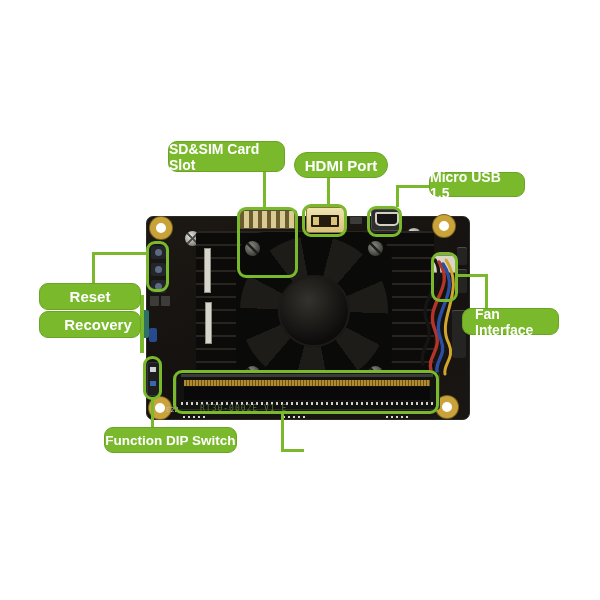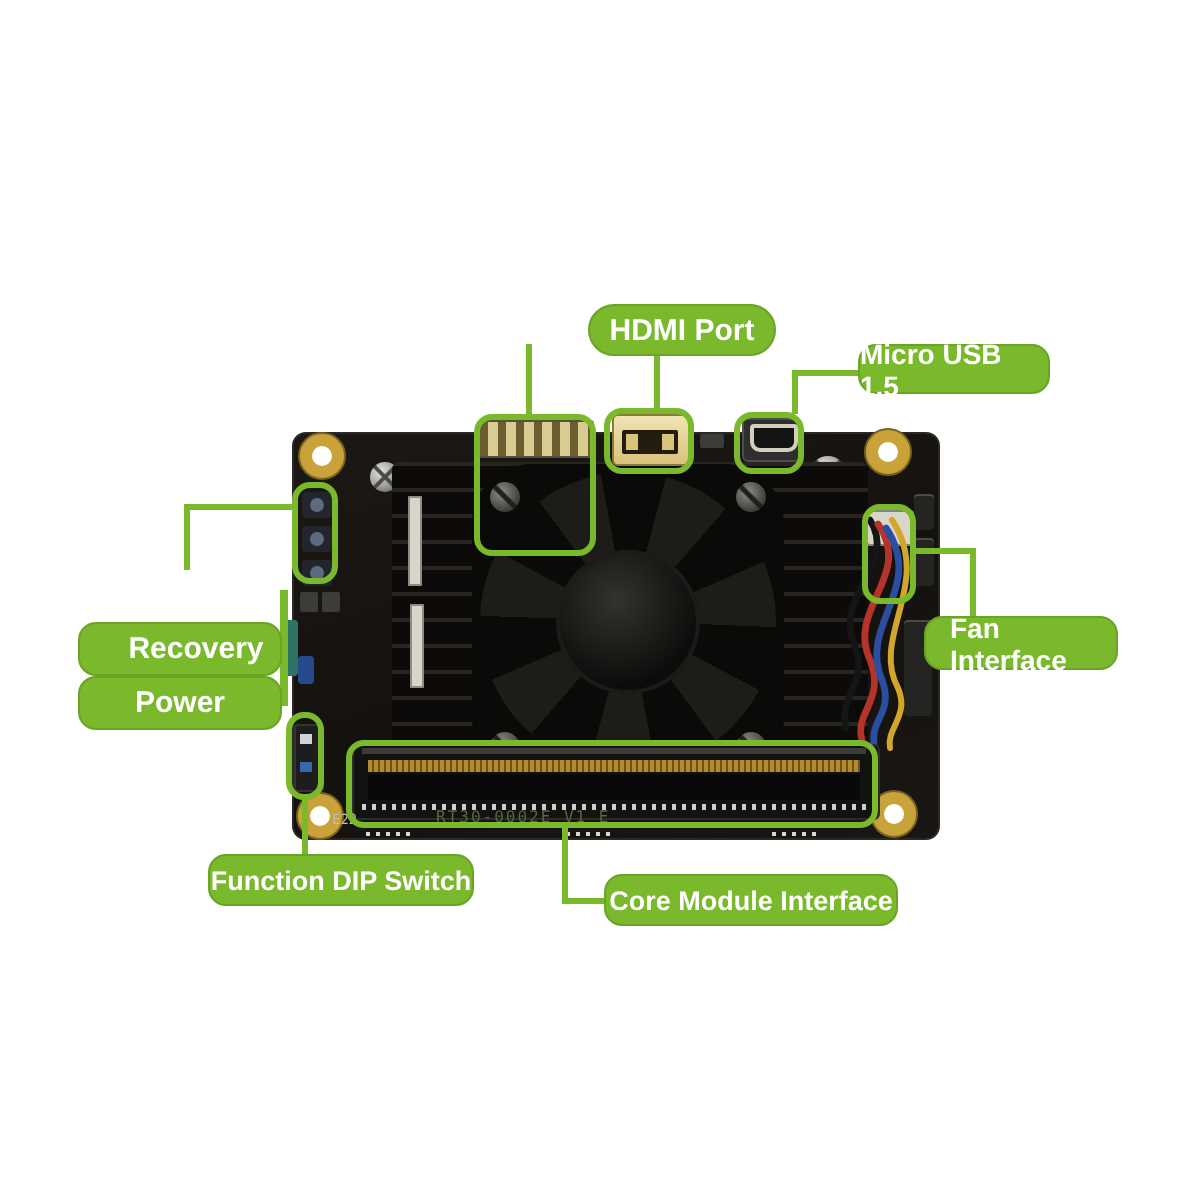--- a/index.html
+++ b/index.html
@@ -55,21 +55,21 @@
   #core-body{left:176px;top:372px;width:262px;height:36px;background:#121211;border-radius:3px;border:1px solid #2c2c2a;}
   #core-bar{left:181px;top:374px;width:252px;height:3px;background:#3c3b37;}
   #core-pins{left:184px;top:380px;width:246px;height:6px;
      background:repeating-linear-gradient(90deg,#b28b2e 0 2px,#6b5218 2px 3px);}
   #core-slot{left:184px;top:387px;width:246px;height:13px;background:#090909;}
   #core-dots{left:181px;top:402px;width:252px;height:3px;
      background:repeating-linear-gradient(90deg,#cfcfcf 0 2px,rgba(0,0,0,0) 2px 5px);}
   .pad-dots{height:6px;background:
      repeating-linear-gradient(90deg,#d8d8d2 0 2px,rgba(0,0,0,0) 2px 5px) 0 0/100% 2px no-repeat,
      repeating-linear-gradient(90deg,#d8d8d2 0 2px,rgba(0,0,0,0) 2px 5px) 0 4px/100% 2px no-repeat;}
-  #silkscreen{left:218px;top:404px;font-family:"DejaVu Sans Mono",monospace;font-size:8px;
+  #silkscreen{left:200px;top:404px;font-family:"DejaVu Sans Mono",monospace;font-size:8px;
      color:#55693c;letter-spacing:1px;}
   #silkscreen-left{left:166px;top:406px;font-family:"DejaVu Sans Mono",monospace;font-size:7px;color:#bdbdb6;}
   
   .outline{border:3px solid #7ab82c;border-radius:9px;background:transparent;box-sizing:border-box;}
   .lbl{background:#7ab82c;border:1px solid #6aa424;border-radius:9px;color:#ffffff;
        display:flex;align-items:center;justify-content:center;font-weight:600;box-sizing:border-box;}
   .ln{background:#7ab82c;}
 </style>
 </head>
 <body>
@@ -160,21 +160,21 @@
   <div class="abs ln" style="left:396px;top:185px;width:3px;height:22px;"></div>
   <div class="abs ln" style="left:92px;top:252px;width:56px;height:3px;"></div>
   <div class="abs ln" style="left:92px;top:252px;width:3px;height:33px;"></div>
   <div class="abs ln" style="left:140px;top:295px;width:4px;height:58px;"></div>
   <div class="abs ln" style="left:457px;top:274px;width:31px;height:3px;"></div>
   <div class="abs ln" style="left:485px;top:274px;width:3px;height:36px;"></div>
   <div class="abs ln" style="left:151px;top:399px;width:3px;height:30px;"></div>
   <div class="abs ln" style="left:281px;top:413px;width:3px;height:39px;"></div>
   <div class="abs ln" style="left:281px;top:449px;width:23px;height:3px;"></div>
 
+  <div class="abs lbl" style="left:168px;top:141px;width:117px;height:31px;font-size:14px;">SD&amp;SIM Card Slot</div>
   <div class="abs lbl" style="left:294px;top:152px;width:94px;height:26px;font-size:15px;border-radius:13px;">HDMI Port</div>
   <div class="abs lbl" style="left:429px;top:172px;width:96px;height:25px;font-size:14px;">Micro USB 1.5</div>
+  <div class="abs lbl" style="left:39px;top:283px;width:102px;height:27px;font-size:15px;">Reset</div>
   <div class="abs lbl" style="left:39px;top:311px;width:102px;height:27px;font-size:15px;padding-left:16px;">Recovery</div>
-  <div class="abs lbl" style="left:39px;top:338px;width:102px;height:27px;font-size:15px;">Power</div>
   <div class="abs lbl" style="left:462px;top:308px;width:97px;height:27px;font-size:14px;padding-left:12px;">Fan Interface</div>
   <div class="abs lbl" style="left:104px;top:427px;width:133px;height:26px;font-size:13.5px;">Function DIP Switch</div>
-  <div class="abs lbl" style="left:302px;top:437px;width:147px;height:26px;font-size:13.5px;">Core Module Interface</div>
 
 </div>
 
 </body></html>

